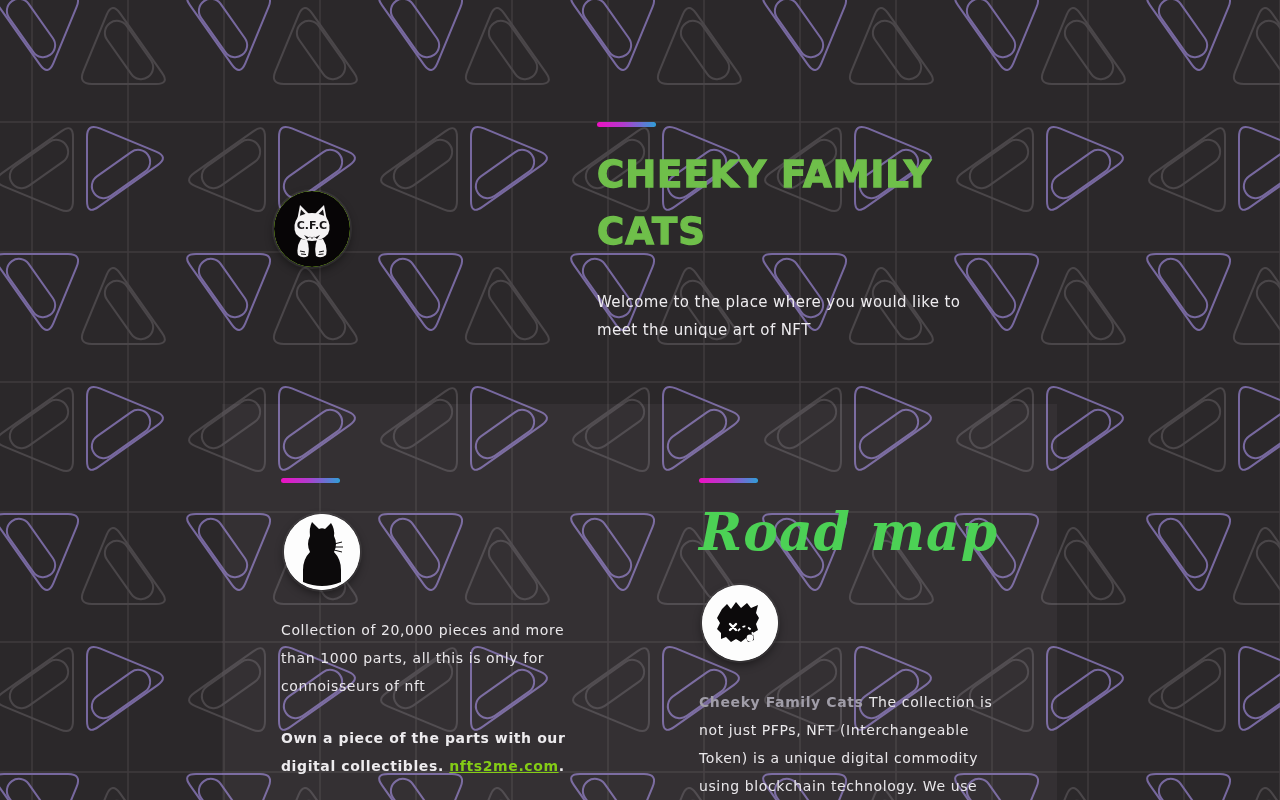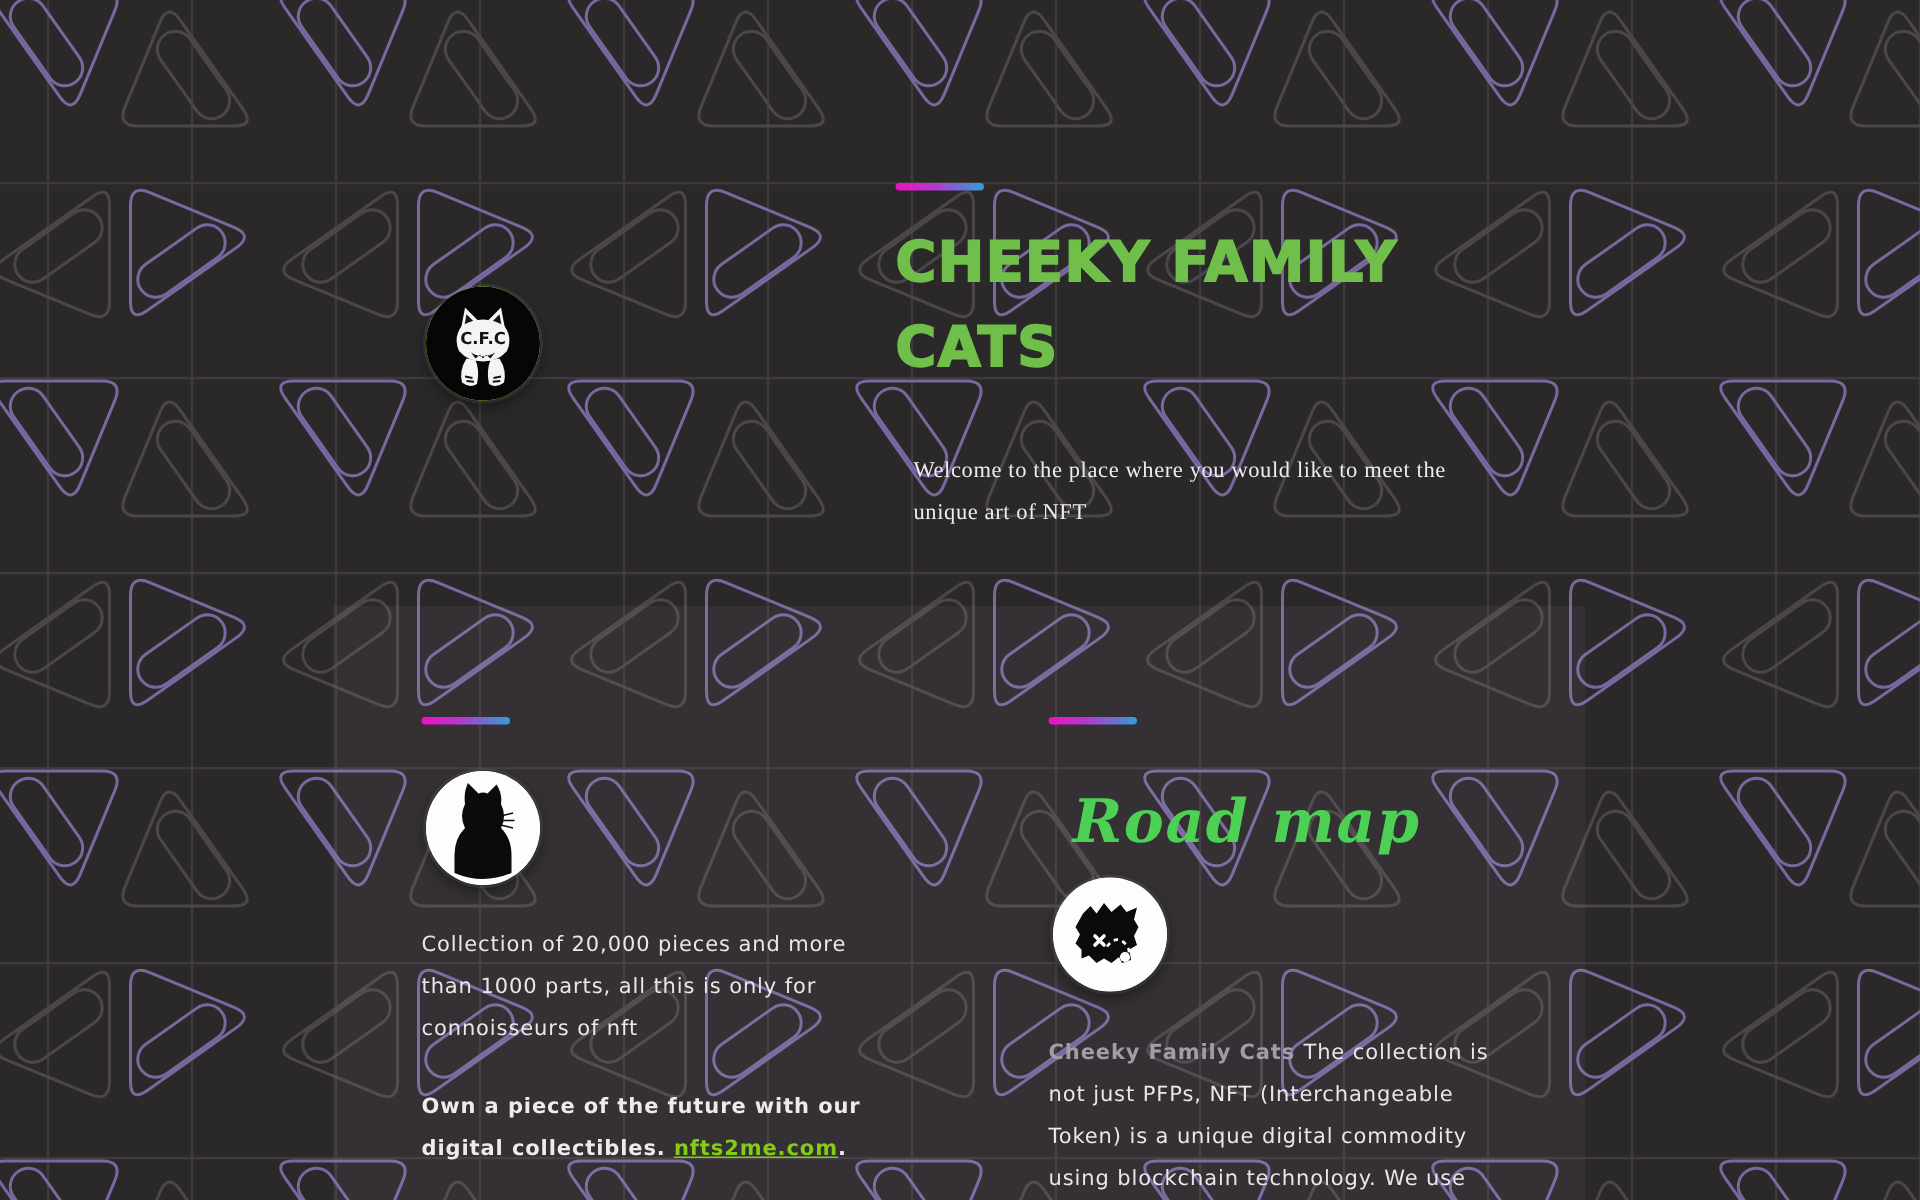--- a/index.html
+++ b/index.html
@@ -25,34 +25,33 @@
   }
   .avatar svg{display:block;width:76px;height:76px;}
   .hero-title{
     width:380px;margin:0;
     font-family:"DejaVu Sans", sans-serif;font-weight:bold;
     font-size:37px;line-height:57px;letter-spacing:1px;
     color:#6fbf4a;-webkit-text-stroke:1.3px #6fbf4a;
     text-transform:uppercase;
   }
   .hero-subtitle{
-    width:400px;margin:12px;
+    width:400px;margin:0;
     font-size:15px;line-height:28px;letter-spacing:0.4px;
     color:#eeecef;
-    font-family:Liberation Serif, serif;
   }
   .body-text{
     margin:0;font-size:14px;line-height:28px;letter-spacing:0.6px;
     color:#e9e7ea;
   }
   .body-text.bold{font-weight:bold;color:#edebee;}
   .lead-bold{font-weight:bold;color:#a09da8;}
   .roadmap-heading{
-    margin:16px;font-family:"DejaVu Serif", serif;font-style:italic;font-weight:bold;
-    font-size:40px;line-height:48px;color:#4cd155;letter-spacing:1px;
+    margin:0;font-family:"DejaVu Serif", serif;font-style:italic;font-weight:bold;
+    font-size:52px;line-height:48px;color:#4cd155;letter-spacing:1px;
   }
   .pink-link{color:#84cc16;text-decoration:underline;cursor:pointer;}
 </style>
 </head>
 <body>
 
 <svg class="bg-pattern" xmlns="http://www.w3.org/2000/svg">
   <defs>
     <g id="motif" fill="none" stroke-width="2">
       <path d="M18 4 L82 4 Q96 4 90.6 16.9 L67.4 73.1 Q62 86 53.9 74.6 L12.1 15.4 Q4 4 18 4 Z"></path>
@@ -66,21 +65,21 @@
       <use href="#motif" transform="translate(102,24) rotate(180 46 45)" stroke="#4a4649"></use>
       <use href="#motif" transform="translate(6,146) rotate(90 46 45)" stroke="#4a4649"></use>
       <use href="#motif" transform="translate(102,154) rotate(270 46 45)" stroke="#77689f"></use>
     </pattern>
   </defs>
   <rect x="0" y="0" width="1280" height="800" fill="url(#pat)"></rect>
 </svg>
 
 <div class="content-panel"></div>
 
-<div class="abs avatar" style="left:284px;top:191px;background:#84cc16;">
+<div class="abs avatar" style="left:274px;top:191px;background:#84cc16;">
   <svg viewBox="0 0 76 76">
     <circle cx="38" cy="38" r="38" fill="#070506"></circle>
 
     <path d="M23 30 L26 14 L35 23 Z" fill="#f5f3f4"></path>
     <path d="M53 30 L50 14 L41 23 Z" fill="#f5f3f4"></path>
     <path d="M25.5 27 L27 18.5 L32 23.5 Z" fill="#141214"></path>
     <path d="M50.5 27 L49 18.5 L44 23.5 Z" fill="#141214"></path>
 
     <path d="M24 26 Q38 18 52 26 Q58 34 54 43 Q48 50 38 50 Q28 50 22 43 Q18 34 24 26 Z" fill="#f5f3f4"></path>
 
@@ -105,21 +104,21 @@
 <div class="abs avatar" style="left:284px;top:514px;background:#fdfdfd;">
   <svg viewBox="0 0 76 76">
     <circle cx="38" cy="38" r="38" fill="#fdfdfd"></circle>
     <path d="M26 22 Q25 14 28 8 L35 15 Q38 13.5 41 15 L47 9 Q51 15 50 22 Q54 30 50 38 Q57 45 57 56 L57 68 Q38 76 19 68 L19 56 Q19 45 26 38 Q22 30 26 22 Z" fill="#0c0a0b"></path>
     <path d="M50 30 l8 -2 M50 33 l9 0 M50 36 l8 2" stroke="#0c0a0b" stroke-width="1" fill="none"></path>
   </svg>
 </div>
 
 <p class="abs body-text" style="left:281px;top:616px;width:300px;">Collection of 20,000 pieces and more than 1000 parts, all this is only for connoisseurs of nft</p>
 
-<p class="abs body-text bold" style="left:281px;top:724px;width:300px;"><span>Own a piece of the future with our digital collectibles. </span><a class="pink-link">nfts2me.com</a><span>.</span></p>
+<p class="abs body-text bold" style="left:281px;top:724px;width:300px;"><span>Own a piece of the parts with our digital collectibles. </span><a class="pink-link">nfts2me.com</a><span>.</span></p>
 
 <div class="abs grad-line" style="left:699px;top:478px;"></div>
 
 <h2 class="abs roadmap-heading" style="left:699px;top:508px;">Road map</h2>
 
 <div class="abs avatar" style="left:702px;top:585px;background:#fdfdfd;">
   <svg viewBox="0 0 76 76">
     <circle cx="38" cy="38" r="38" fill="#fdfdfd"></circle>
     <path d="M20 24 l5 -5 4 5 5 -7 5 6 6 -5 4 5 7 -3 -2 8 3 5 -3 6 2 6 -5 3 1 7 -6 2 -2 -4 -5 4 -5 -3 -5 3 -5 -5 -5 2 0 -6 -4 -4 3 -6 -3 -5 z" fill="#0c0a0b"></path>
     <path d="M28 39 l6 6 M34 39 l-6 6" stroke="#fdfdfd" stroke-width="2.4" stroke-linecap="round"></path>

